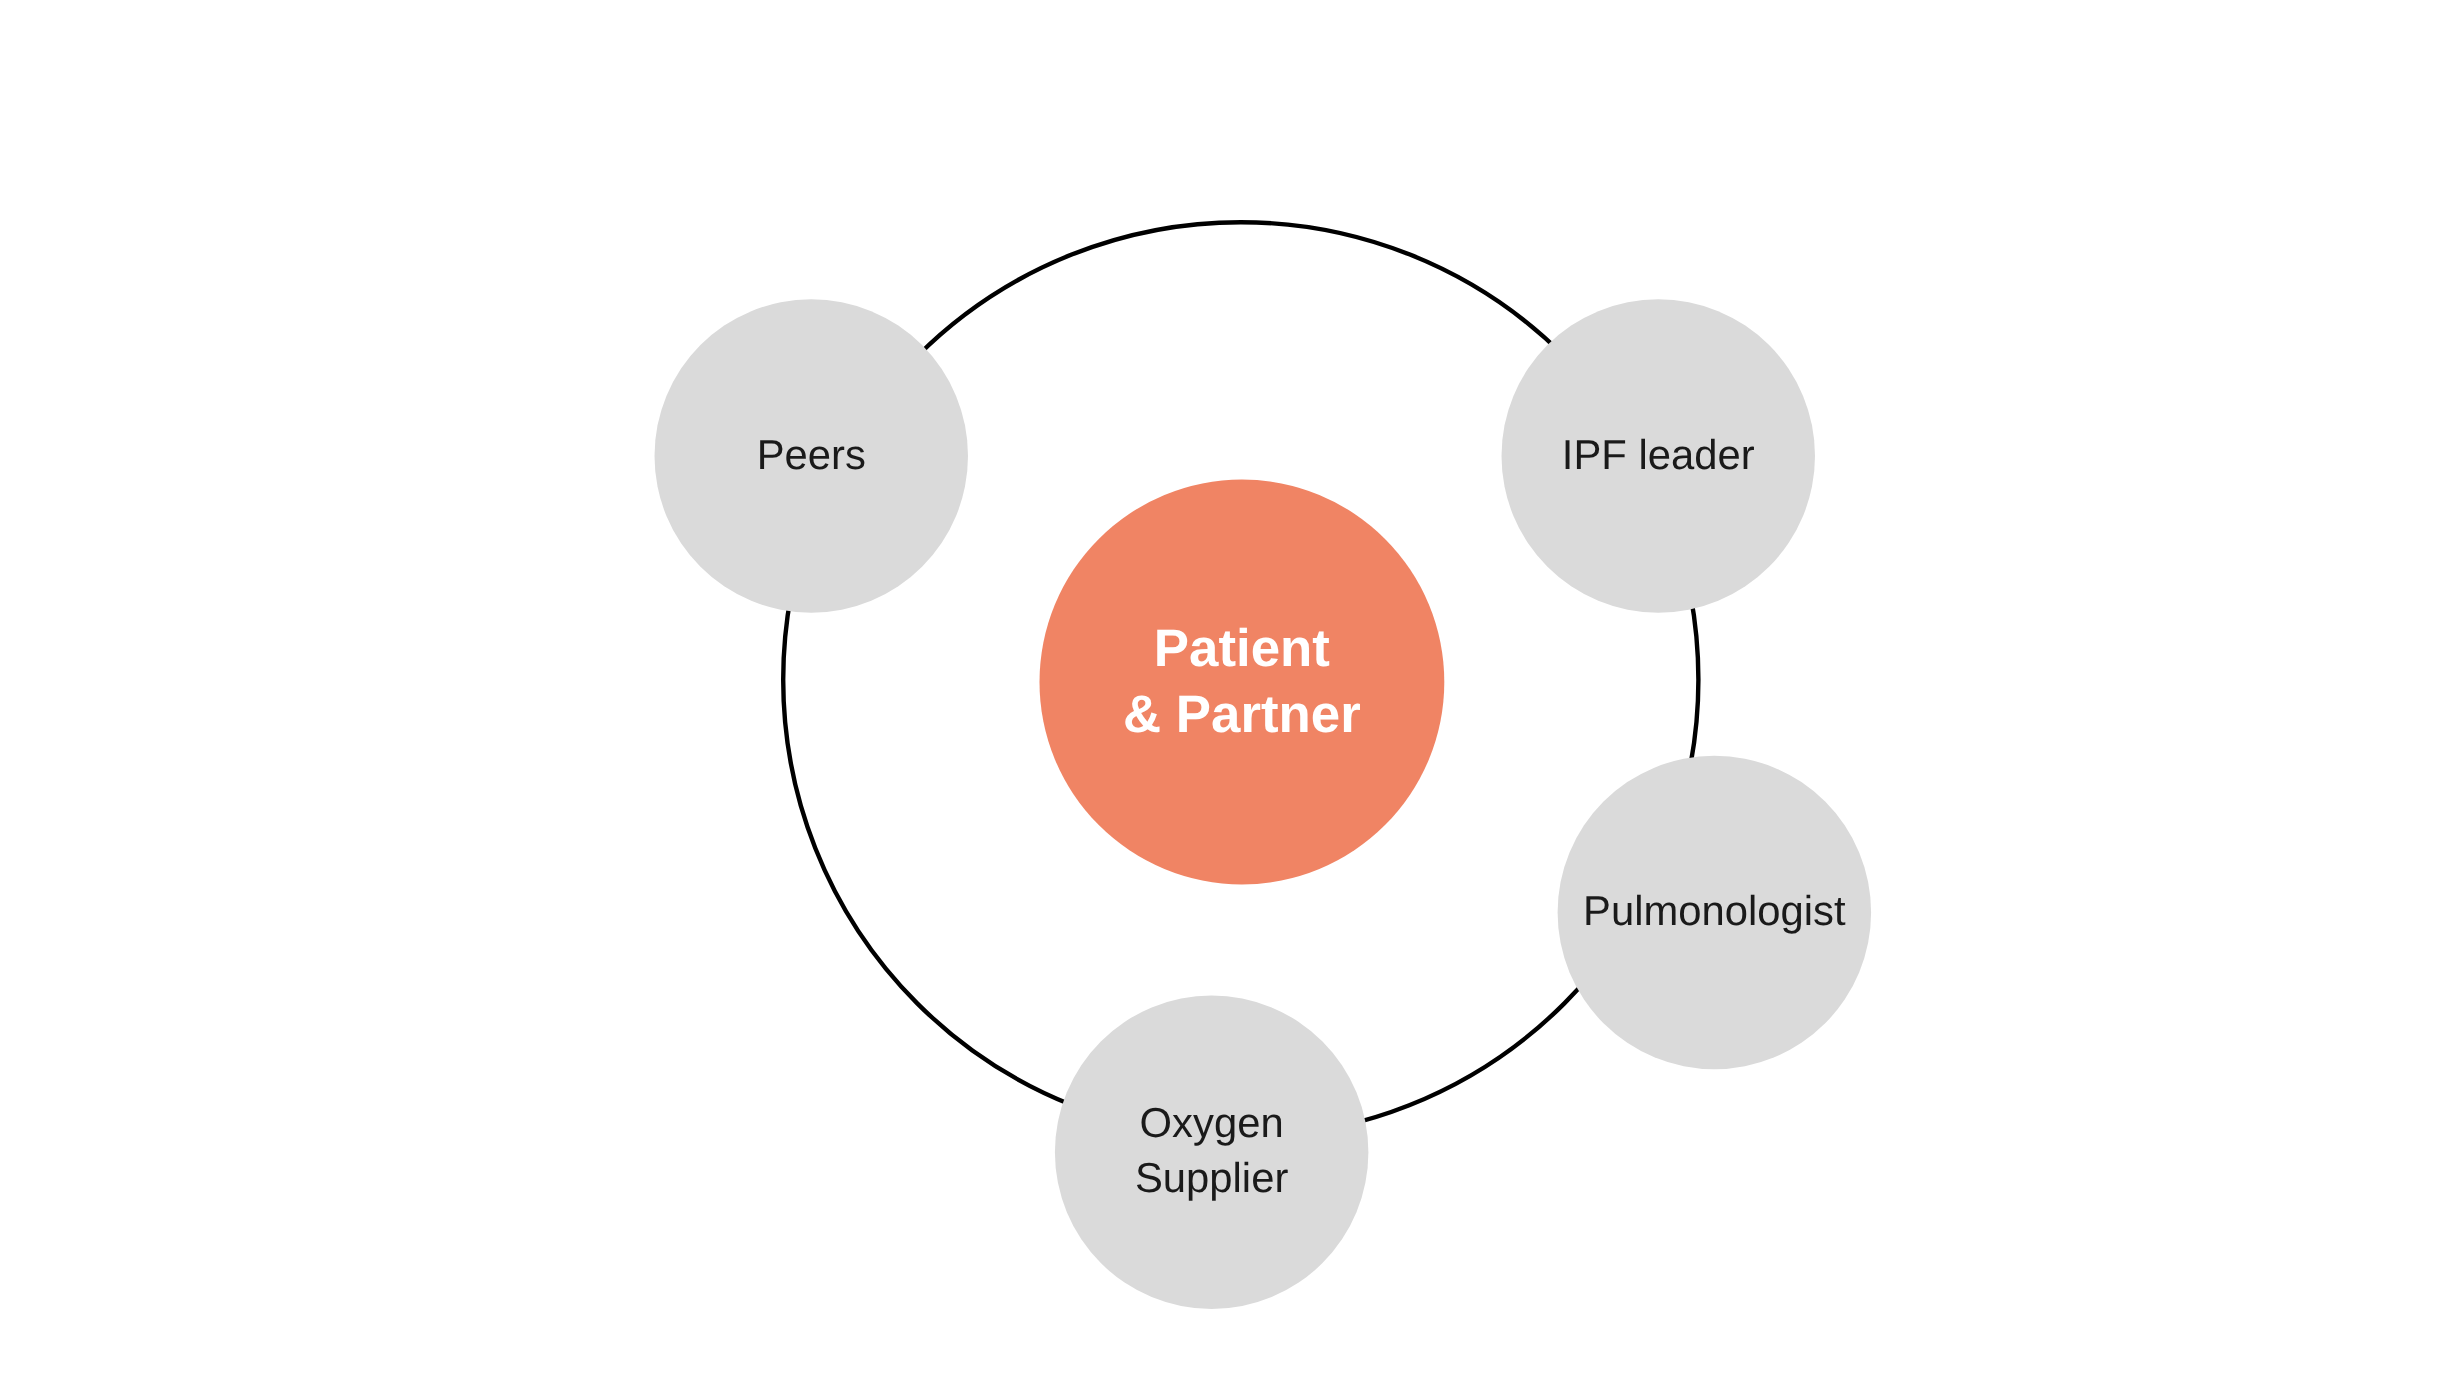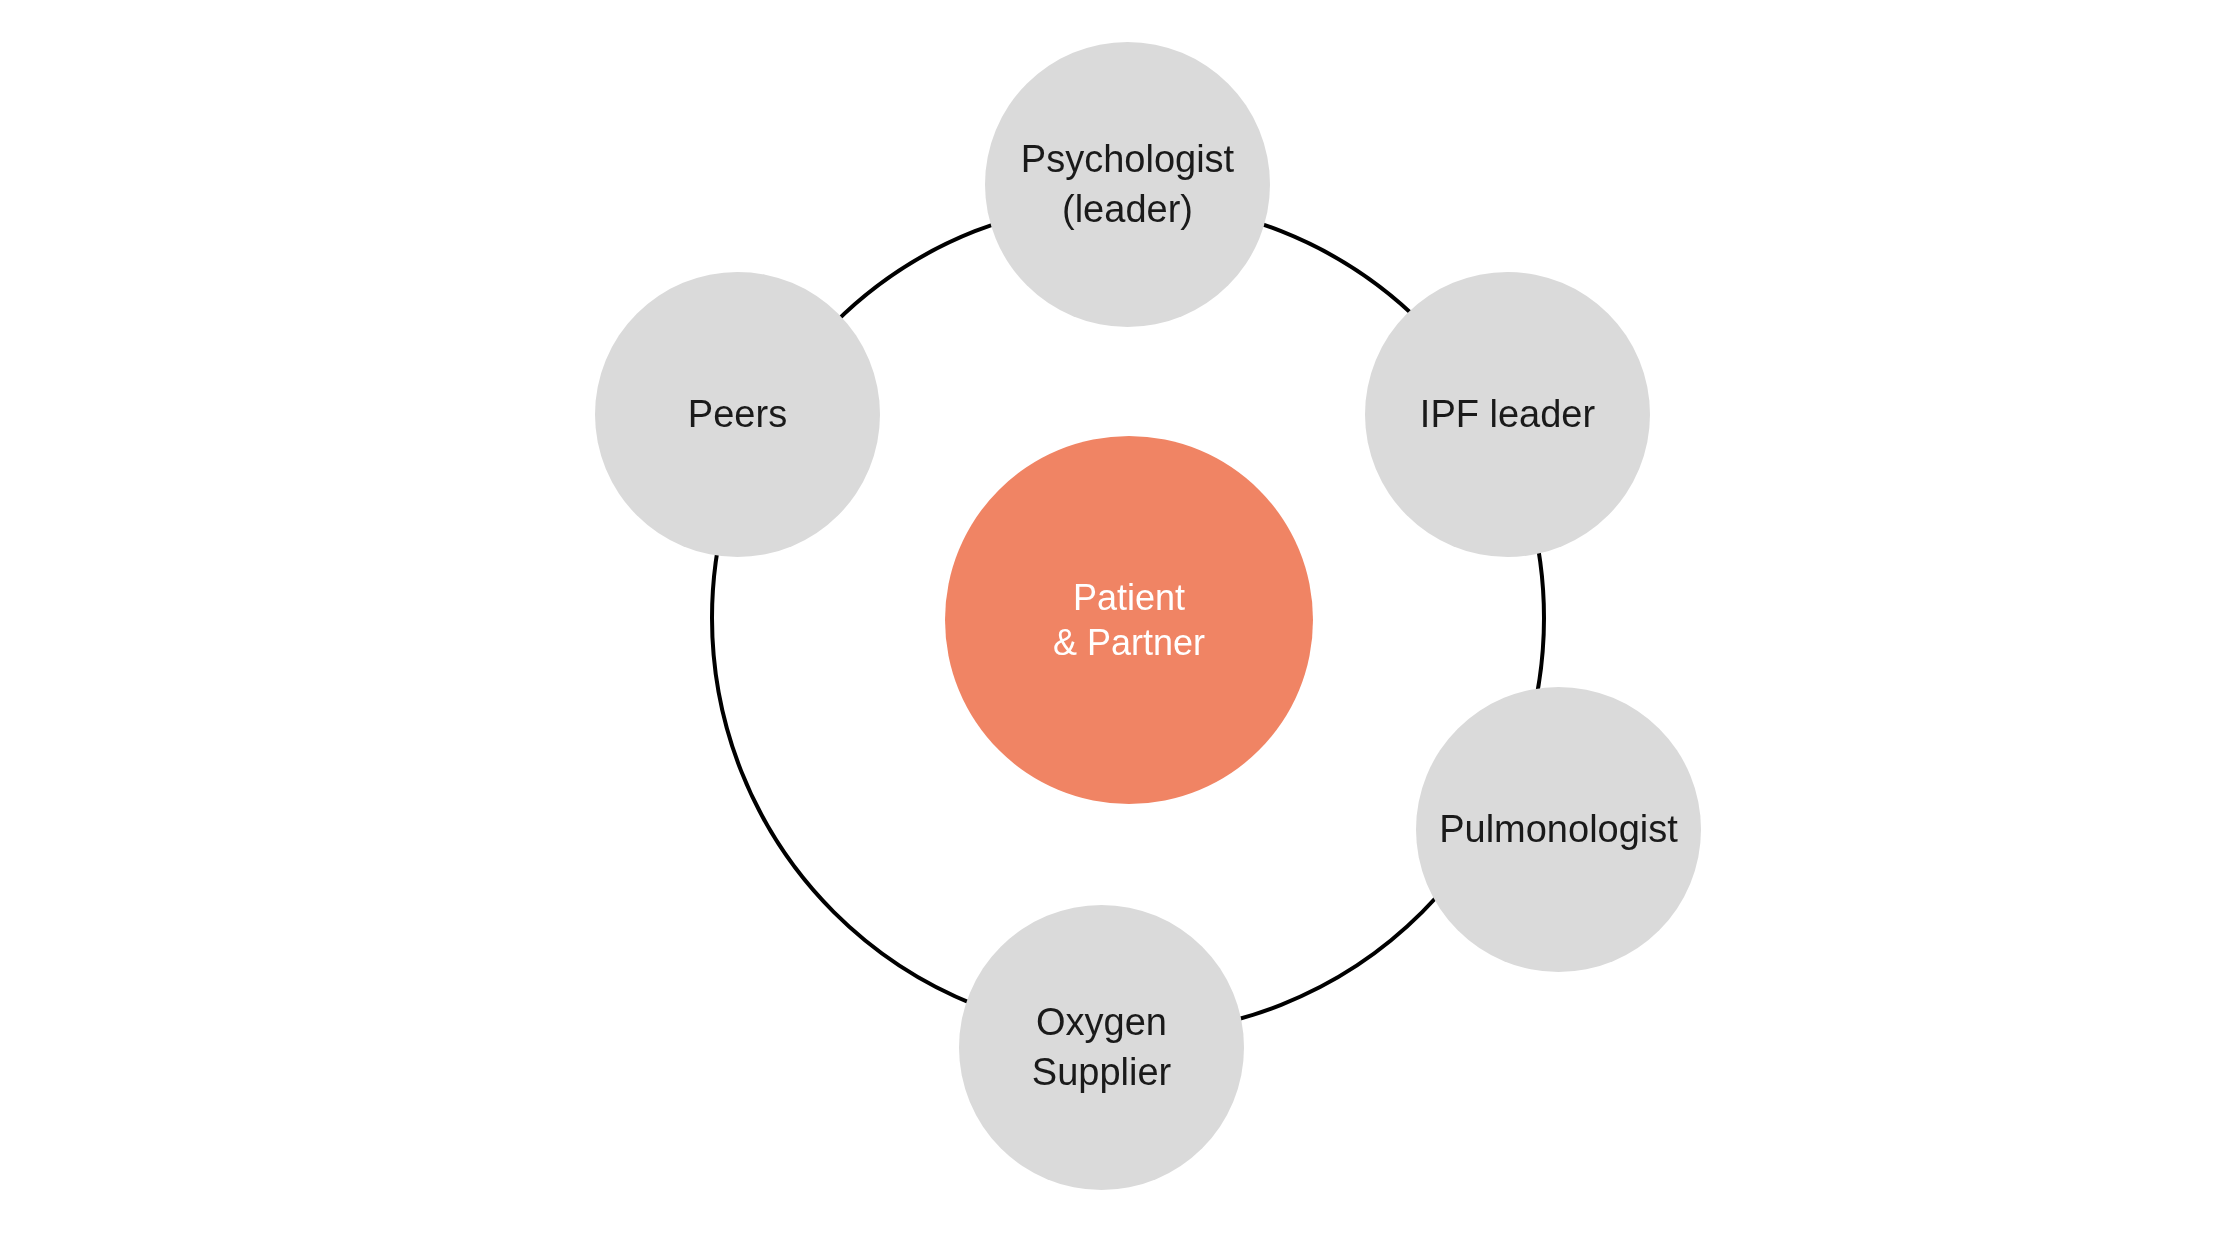--- a/index.html
+++ b/index.html
@@ -49,47 +49,43 @@
     line-height: 1.3;
     font-weight: 400;
   }
   .node--center {
     width: 368px;
     height: 368px;
     left: 945px;
     top: 436px;
     background: var(--center-fill, #F08464);
     color: var(--center-text, #FFFFFF);
-    font-size: 36px;
+    font-size: 48px;
     line-height: 1.25;
-    font-weight: 400;
+    font-weight: 700;
   }
   .node--psychologist    { left: 985px;  top: 42px;  }
   .node--ipf-nurse       { left: 1365px; top: 272px; }
   .node--pulmonologist   { left: 1416px; top: 687px; }
   .node--oxygen-supplier { left: 959px;  top: 905px; }
   .node--physiotherapist { left: 571px;  top: 687px; }
   .node--peers           { left: 595px;  top: 272px; }
 </style>
 </head>
 <body>
 
 <div class="canvas">
 
   <div class="ring"></div>
 
   <div class="node node--center">
     <span class="node-label">Patient
 &amp; Partner</span>
   </div>
 
-  <div class="node node--satellite node--psychologist">
-    <span class="node-label">Psychologist
-(leader)</span>
-  </div>
 
   <div class="node node--satellite node--ipf-nurse">
     <span class="node-label">IPF leader</span>
   </div>
 
   <div class="node node--satellite node--pulmonologist">
     <span class="node-label">Pulmonologist</span>
   </div>
 
   <div class="node node--satellite node--oxygen-supplier">

